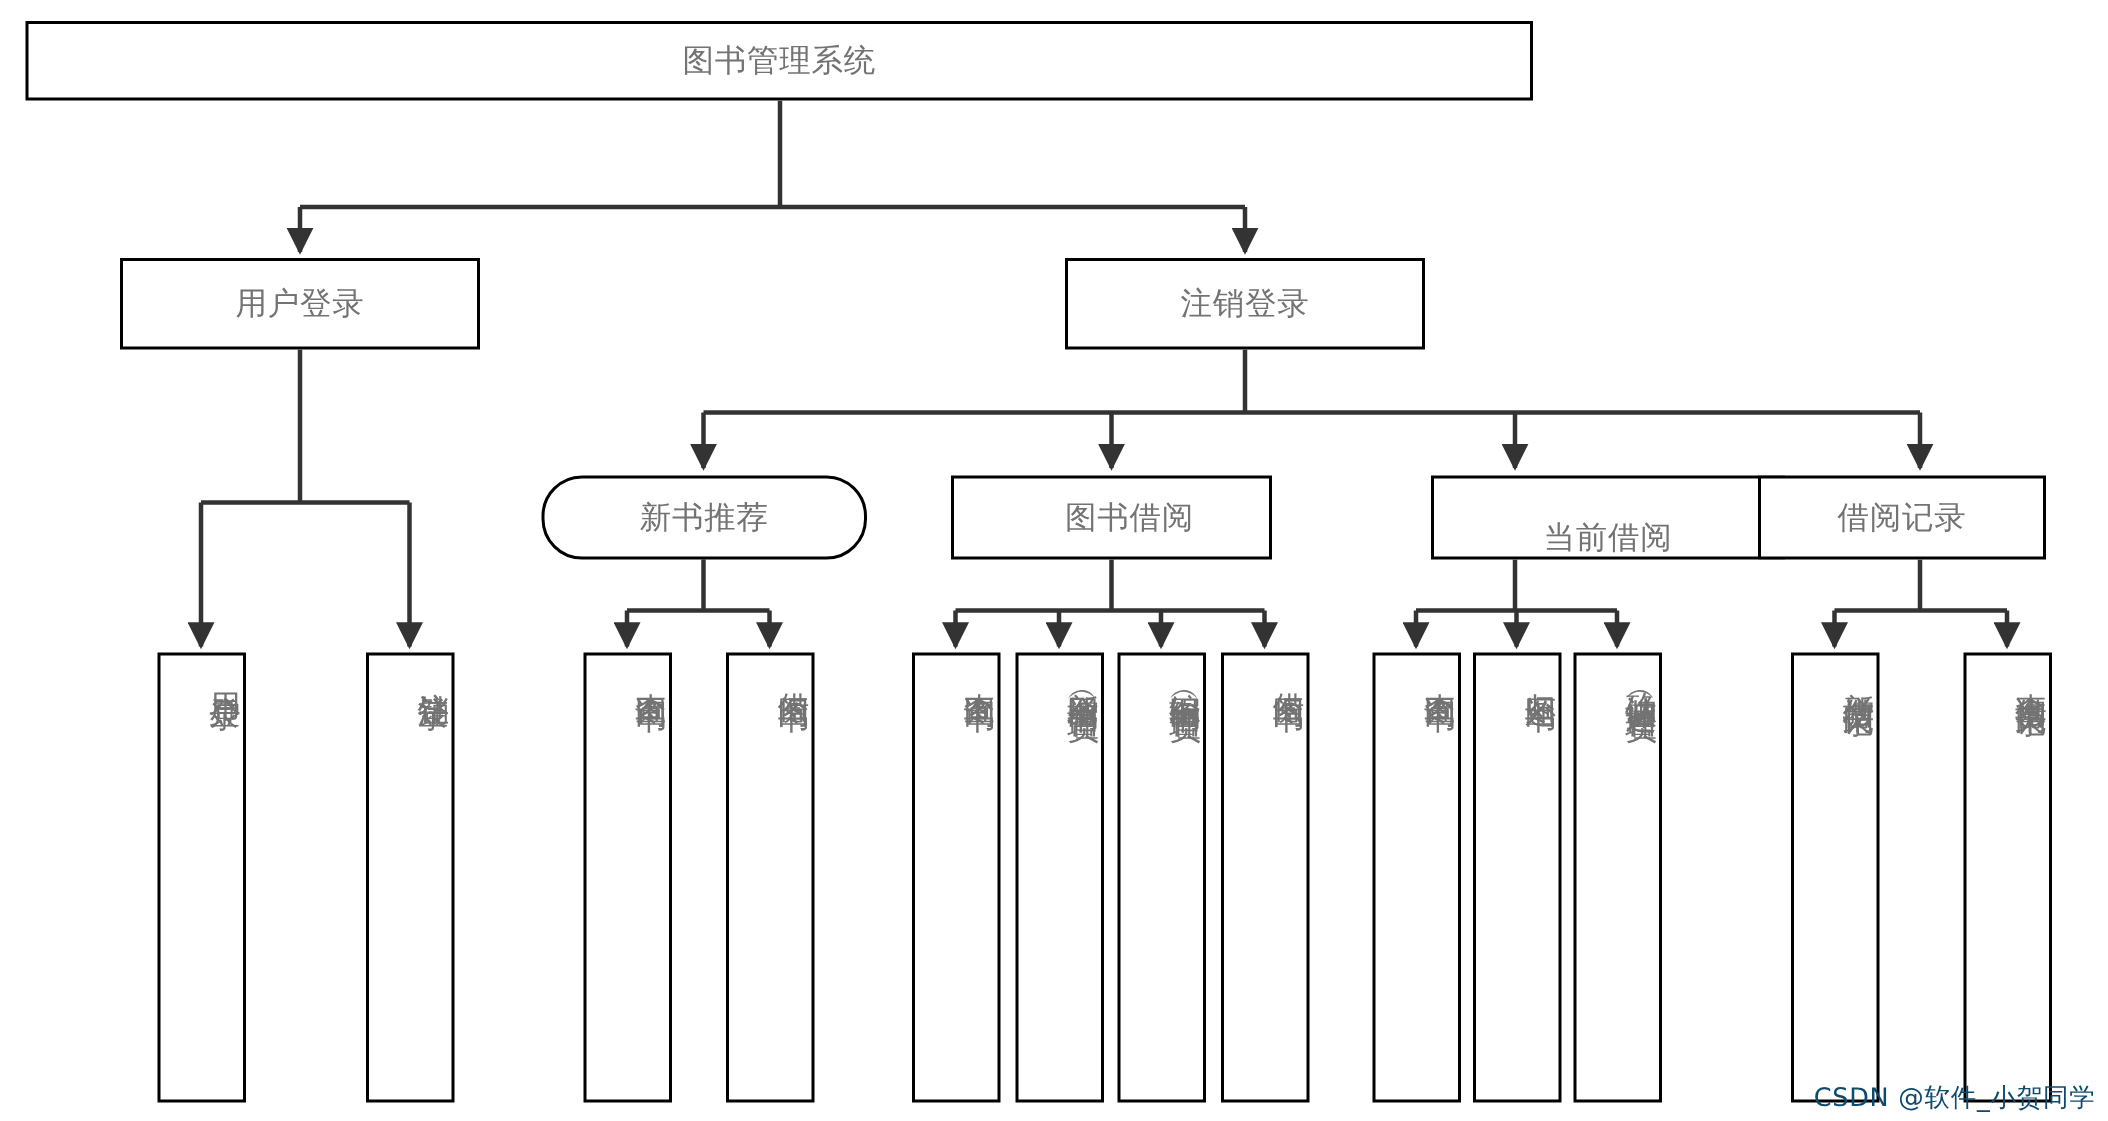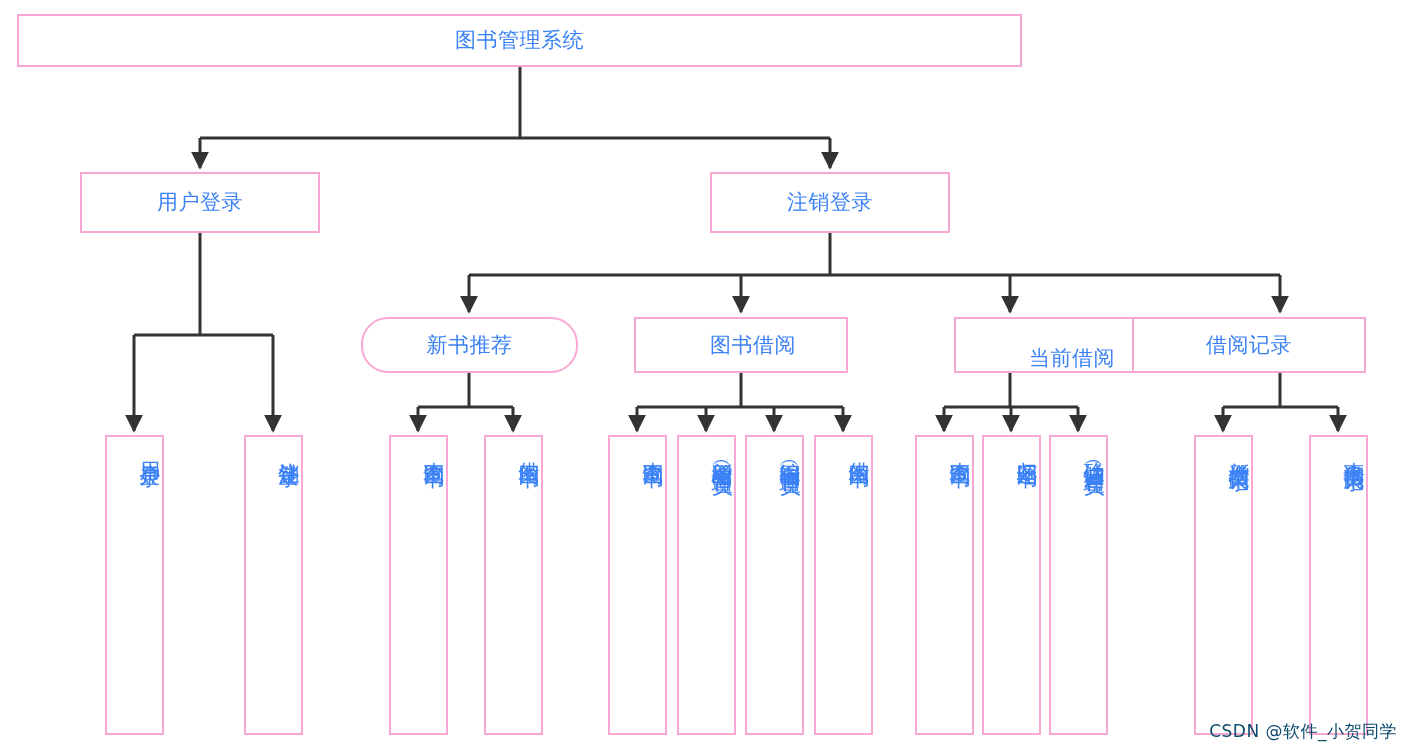--- a/index.html
+++ b/index.html
@@ -23,25 +23,25 @@
     left: 0;
     top: 0;
     width: 1405px;
     height: 747px;
     pointer-events: none;
   }
   .node {
     position: absolute;
     box-sizing: border-box;
     background: #ffffff;
-    border: 2px solid #f9a8d4;
+    border: 2px solid #000000;
     display: flex;
     align-items: center;
     justify-content: center;
-    color: #3b82f6;
+    color: #737373;
     line-height: 1.18;
   }
   .node.horizontal {
     font-size: 21px;
     letter-spacing: 0.5px;
     white-space: nowrap;
   }
   .node.vertical {
     font-size: 21px;
     writing-mode: vertical-rl;
@@ -136,21 +136,21 @@
 
   <div class="node horizontal" style="left:361px; top:317px; width:217px; height:56px;border-radius:27px;">
     <span>新书推荐</span>
   </div>
   <div class="node horizontal" style="left:634px; top:317px; width:214px; height:56px;padding-left:24px;">
     <span>图书借阅</span>
   </div>
   <div class="node horizontal" style="left:954px; top:317px; width:236px; height:56px;align-items:flex-end;">
     <span>当前借阅</span>
   </div>
-  <div class="node horizontal" style="left:1132px; top:317px; width:234px; height:56px;text-align:center;">
+  <div class="node horizontal" style="left:1172px; top:317px; width:192px; height:56px;text-align:center;">
     <span>借阅记录</span>
   </div>
 
   <div class="node vertical" style="left:105px; top:435px; width:59px; height:300px;">
     <span class="vlabel">用户登录</span>
   </div>
   <div class="node vertical" style="left:244px; top:435px; width:59px; height:300px;">
     <span class="vlabel">注销登录</span>
   </div>
 

